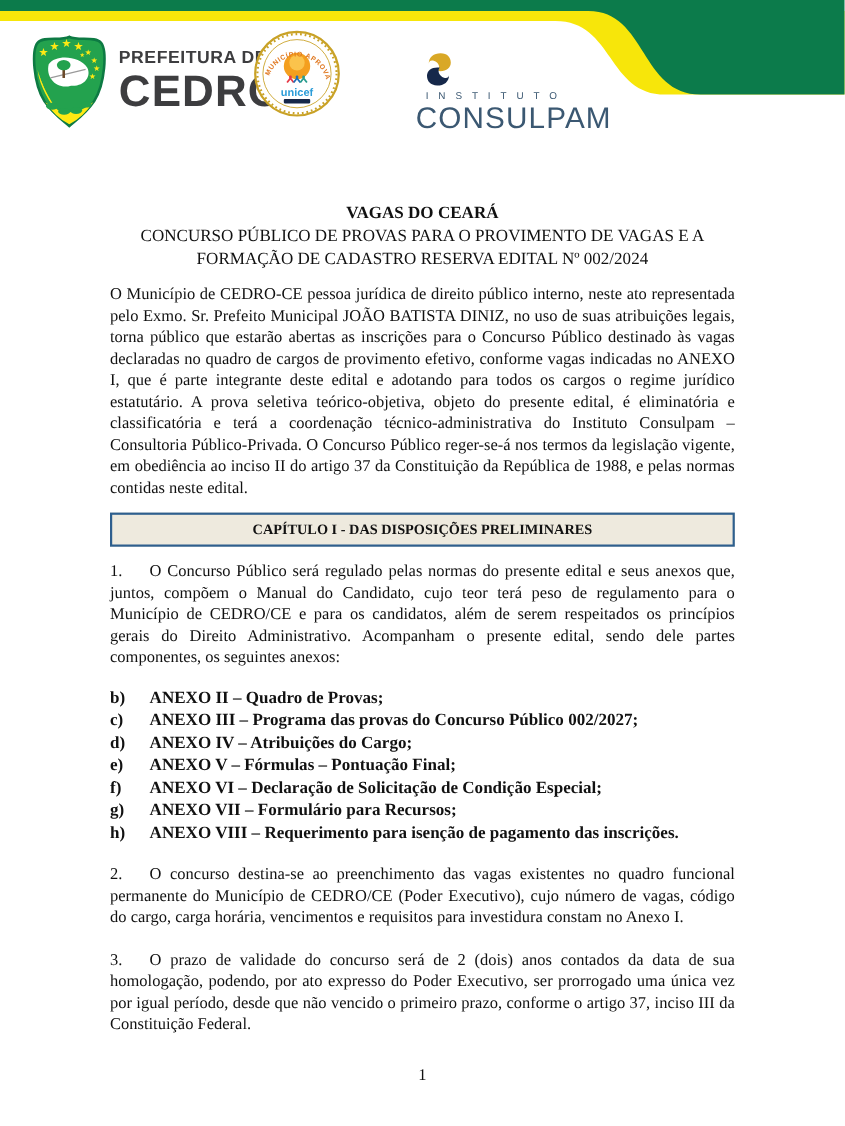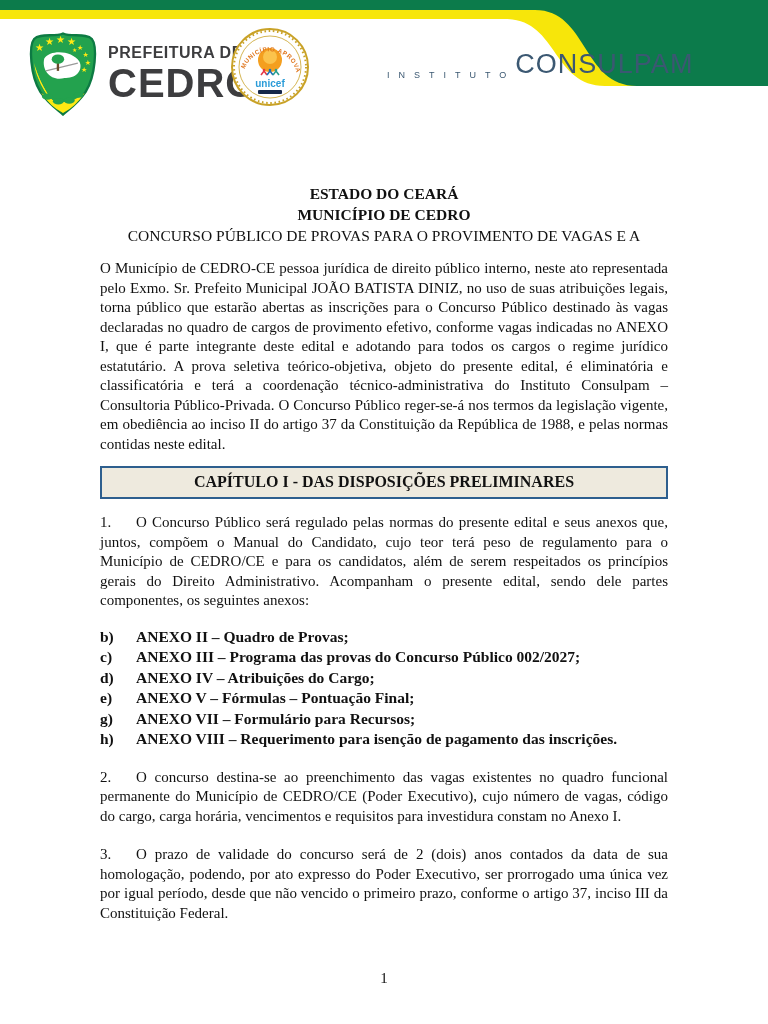--- a/index.html
+++ b/index.html
@@ -12,32 +12,32 @@
   .page{position:relative;width:768px;height:1024px;background:#fff;overflow:hidden;
         font-family:"Liberation Serif",serif;color:var(--text);}
   .header-band{position:absolute;top:0;left:0;width:768px;height:92px;}
   .logo-cedro{position:absolute;top:30px;left:24px;display:flex;align-items:center;gap:6px;}
   .cedro-text{display:flex;flex-direction:column;font-family:"Liberation Sans",sans-serif;
               color:var(--cedro_gray);line-height:1;}
   .cedro-text .l1{font-size:16px;font-weight:bold;letter-spacing:.5px;margin-bottom:2px;}
   .cedro-text .l2{font-size:40px;font-weight:bold;letter-spacing:1px;}
   .unicef-seal{position:absolute;top:27px;left:230px;}
   .consulpam{position:absolute;top:46px;left:378px;width:164px;display:flex;
-             flex-direction:row;align-items:flex-end;font-family:"Liberation Sans",sans-serif;}
+             flex-direction:column;align-items:flex-start;font-family:"Liberation Sans",sans-serif;}
   .consulpam .l1{font-size:9px;letter-spacing:9px;text-indent:9px;color:var(--navy);
                  margin-top:2px;white-space:nowrap;}
   .consulpam .l2{font-size:27px;letter-spacing:1px;color:var(--navy);font-weight:400;
                  white-space:nowrap;margin-top:0px;}
   .content{position:absolute;left:100px;top:183px;width:568px;}
   .title-block{text-align:center;font-size:15.5px;line-height:21px;}
   .title-block .bold{font-weight:bold;}
   .body-par{font-size:15px;line-height:19.5px;text-align:justify;margin:0;}
   .intro{margin-top:13px;}
   .chapter-box{margin-top:12px;border:2px solid var(--box_border);background:var(--box_bg);
-               text-align:center;font-weight:bold;font-size:16px;padding:5px 4px 6px 4px;}
+               text-align:center;font-weight:bold;font-size:13px;padding:5px 4px 6px 4px;}
   .num-par{margin-top:14px;}
   .hang{display:inline-block;width:36px;}
   .annex-list{margin-top:16px;}
   .annex-item{font-size:15.5px;line-height:20.5px;text-align:justify;font-weight:bold;}
   .annex-item .hang{font-weight:bold;}
   .footer-page{position:absolute;left:0;top:970px;width:768px;text-align:center;
                font-size:15px;}
 </style>
 </head>
 <body>
@@ -111,23 +111,23 @@
       <path d="M22,16 C22,7 28,3 36,3 C44,3 48,8 48,14 C48,21 42,25 33,24 C36,20 34,14 28,12 C24,11 22,13 22,16 Z" style="fill:var(--gold)"></path>
       <path d="M46,28 C46,37 40,41 32,41 C24,41 20,36 20,30 C20,23 26,19 35,20 C32,24 34,30 40,32 C44,33 46,31 46,28 Z" style="fill:var(--navy_dark)"></path>
     </svg>
     <span class="l1">INSTITUTO</span>
     <span class="l2">CONSULPAM</span>
   </div>
 
   <div class="content">
 
     <div class="title-block">
-      <div class="bold">ESTADO DO CEARÁ</div>
-      <div class="bold">MUNICÍPIO DE CEDRO</div>
+      <div class="bold">VAGAS DO CEARÁ</div>
       <div>CONCURSO PÚBLICO DE PROVAS PARA O PROVIMENTO DE VAGAS E A</div>
+      <div>FORMAÇÃO DE CADASTRO RESERVA EDITAL Nº 002/2024</div>
     </div>
 
     <p class="body-par intro">O Município de CEDRO-CE pessoa jurídica de direito público interno, neste ato representada pelo Exmo. Sr. Prefeito Municipal JOÃO BATISTA DINIZ, no uso de suas atribuições legais, torna público que estarão abertas as inscrições para o Concurso Público destinado às vagas declaradas no quadro de cargos de provimento efetivo, conforme vagas indicadas no ANEXO I, que é parte integrante deste edital e adotando para todos os cargos o regime jurídico estatutário. A prova seletiva teórico-objetiva, objeto do presente edital, é eliminatória e classificatória e terá a coordenação técnico-administrativa do Instituto Consulpam – Consultoria Público-Privada. O Concurso Público reger-se-á nos termos da legislação vigente, em obediência ao inciso II do artigo 37 da Constituição da República de 1988, e pelas normas contidas neste edital.</p>
 
     <div class="chapter-box">
       <span>CAPÍTULO I - DAS DISPOSIÇÕES PRELIMINARES</span>
     </div>
 
     <p class="body-par num-par">
       <span class="hang">1.</span><span>O Concurso Público será regulado pelas normas do presente edital e seus anexos que, juntos, compõem o Manual do Candidato, cujo teor terá peso de regulamento para o Município de CEDRO/CE e para os candidatos, além de serem respeitados os princípios gerais do Direito Administrativo. Acompanham o presente edital, sendo dele partes componentes, os seguintes anexos:</span>
@@ -140,20 +140,23 @@
       <div class="annex-item">
         <span class="hang">c)</span><span>ANEXO III – Programa das provas do Concurso Público 002/2027;</span>
       </div>
       <div class="annex-item">
         <span class="hang">d)</span><span>ANEXO IV – Atribuições do Cargo;</span>
       </div>
       <div class="annex-item">
         <span class="hang">e)</span><span>ANEXO V – Fórmulas – Pontuação Final;</span>
       </div>
       <div class="annex-item">
+        <span class="hang">f)</span><span>ANEXO VI – Declaração de Solicitação de Condição Especial;</span>
+      </div>
+      <div class="annex-item">
         <span class="hang">g)</span><span>ANEXO VII – Formulário para Recursos;</span>
       </div>
       <div class="annex-item">
         <span class="hang">h)</span><span>ANEXO VIII – Requerimento para isenção de pagamento das inscrições.</span>
       </div>
     </div>
 
     <p class="body-par" style="margin-top:18px;">
       <span class="hang">2.</span><span>O concurso destina-se ao preenchimento das vagas existentes no quadro funcional permanente do Município de CEDRO/CE (Poder Executivo), cujo número de vagas, código do cargo, carga horária, vencimentos e requisitos para investidura constam no Anexo I.</span>
     </p>

